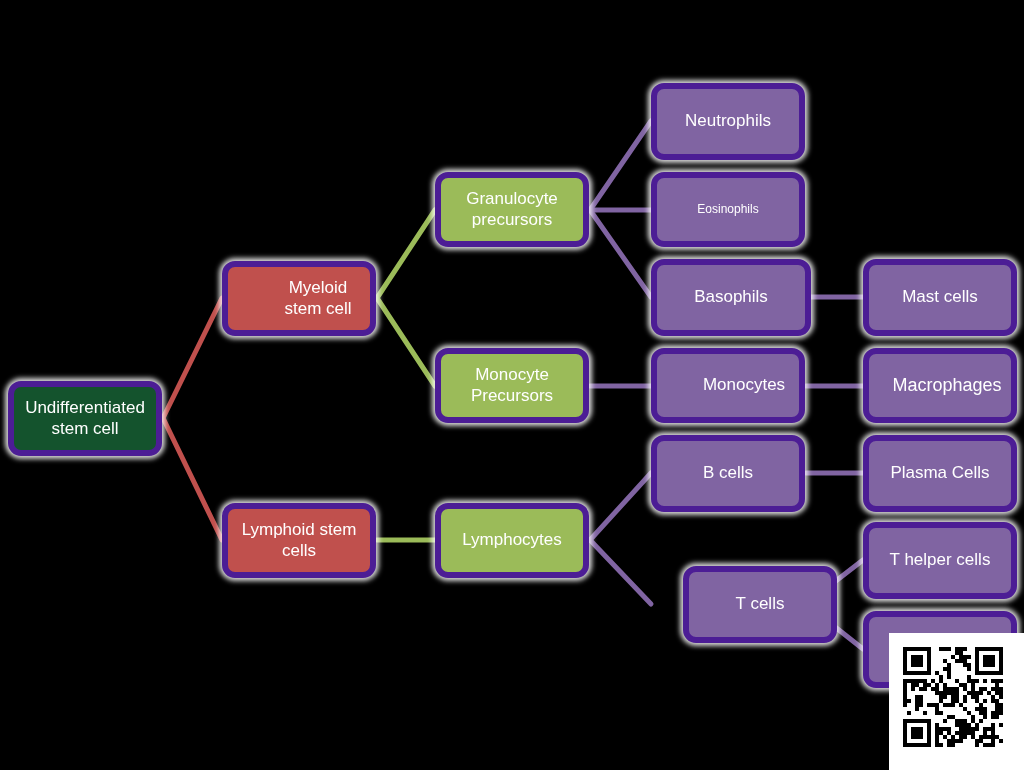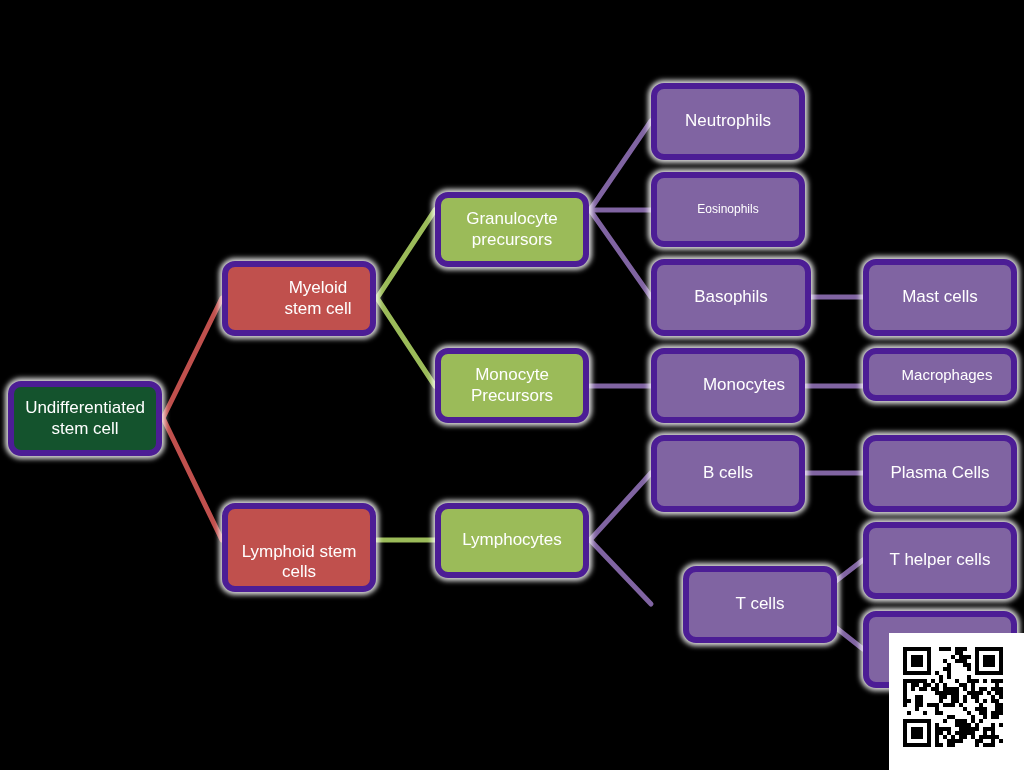--- a/index.html
+++ b/index.html
@@ -49,24 +49,24 @@
       <line x1="806" y1="604" x2="863" y2="649" stroke="#8064A2" stroke-width="5" stroke-linecap="round"></line>
     </svg>
 
   <div id="node-layer">
       <div class="node blue" style="left: 8px; top: 381px; width: 154px; height: 75px; font-size: 17px;">
         <span>Undifferentiated stem cell</span>
       </div>
       <div class="node red" style="left: 222px; top: 261px; width: 154px; height: 75px; font-size: 17px; padding-left: 44px;">
         <span>Myeloid stem cell</span>
       </div>
-      <div class="node red" style="left: 222px; top: 503px; width: 154px; height: 89px; font-size: 17px; align-items: flex-end;">
+      <div class="node red" style="left: 222px; top: 503px; width: 154px; height: 75px; font-size: 17px;">
         <span>Lymphoid stem cells</span>
       </div>
-      <div class="node green" style="left: 435px; top: 172px; width: 154px; height: 75px; font-size: 17px; margin-top: 20px;">
+      <div class="node green" style="left: 435px; top: 172px; width: 154px; height: 75px; font-size: 17px;">
         <span>Granulocyte precursors</span>
       </div>
       <div class="node green" style="left: 435px; top: 348px; width: 154px; height: 75px; font-size: 17px;">
         <span>Monocyte Precursors</span>
       </div>
       <div class="node green" style="left: 435px; top: 503px; width: 154px; height: 75px; font-size: 17px;">
         <span>Lymphocytes</span>
       </div>
       <div class="node purple" style="left: 651px; top: 83px; width: 154px; height: 77px; font-size: 17px;">
         <span>Neutrophils</span>
@@ -82,21 +82,21 @@
       </div>
       <div class="node purple" style="left: 651px; top: 435px; width: 154px; height: 77px; font-size: 17px;">
         <span>B cells</span>
       </div>
       <div class="node purple" style="left: 651px; top: 566px; width: 154px; height: 77px; font-size: 17px; margin-left: 32px;">
         <span>T cells</span>
       </div>
       <div class="node purple" style="left: 863px; top: 259px; width: 154px; height: 77px; font-size: 17px;">
         <span>Mast cells</span>
       </div>
-      <div class="node purple" style="left: 863px; top: 348px; width: 154px; height: 53px; font-size: 15px; padding-left: 20px;">
+      <div class="node purple" style="left: 863px; top: 348px; width: 154px; height: 75px; font-size: 18px; padding-left: 20px;">
         <span>Macrophages</span>
       </div>
       <div class="node purple" style="left: 863px; top: 435px; width: 154px; height: 77px; font-size: 17px;">
         <span>Plasma Cells</span>
       </div>
       <div class="node purple" style="left: 863px; top: 522px; width: 154px; height: 77px; font-size: 17px;">
         <span>T helper cells</span>
       </div>
       <div class="node purple" style="left: 863px; top: 611px; width: 154px; height: 77px; font-size: 17px;">
         <span>Cy</span>

